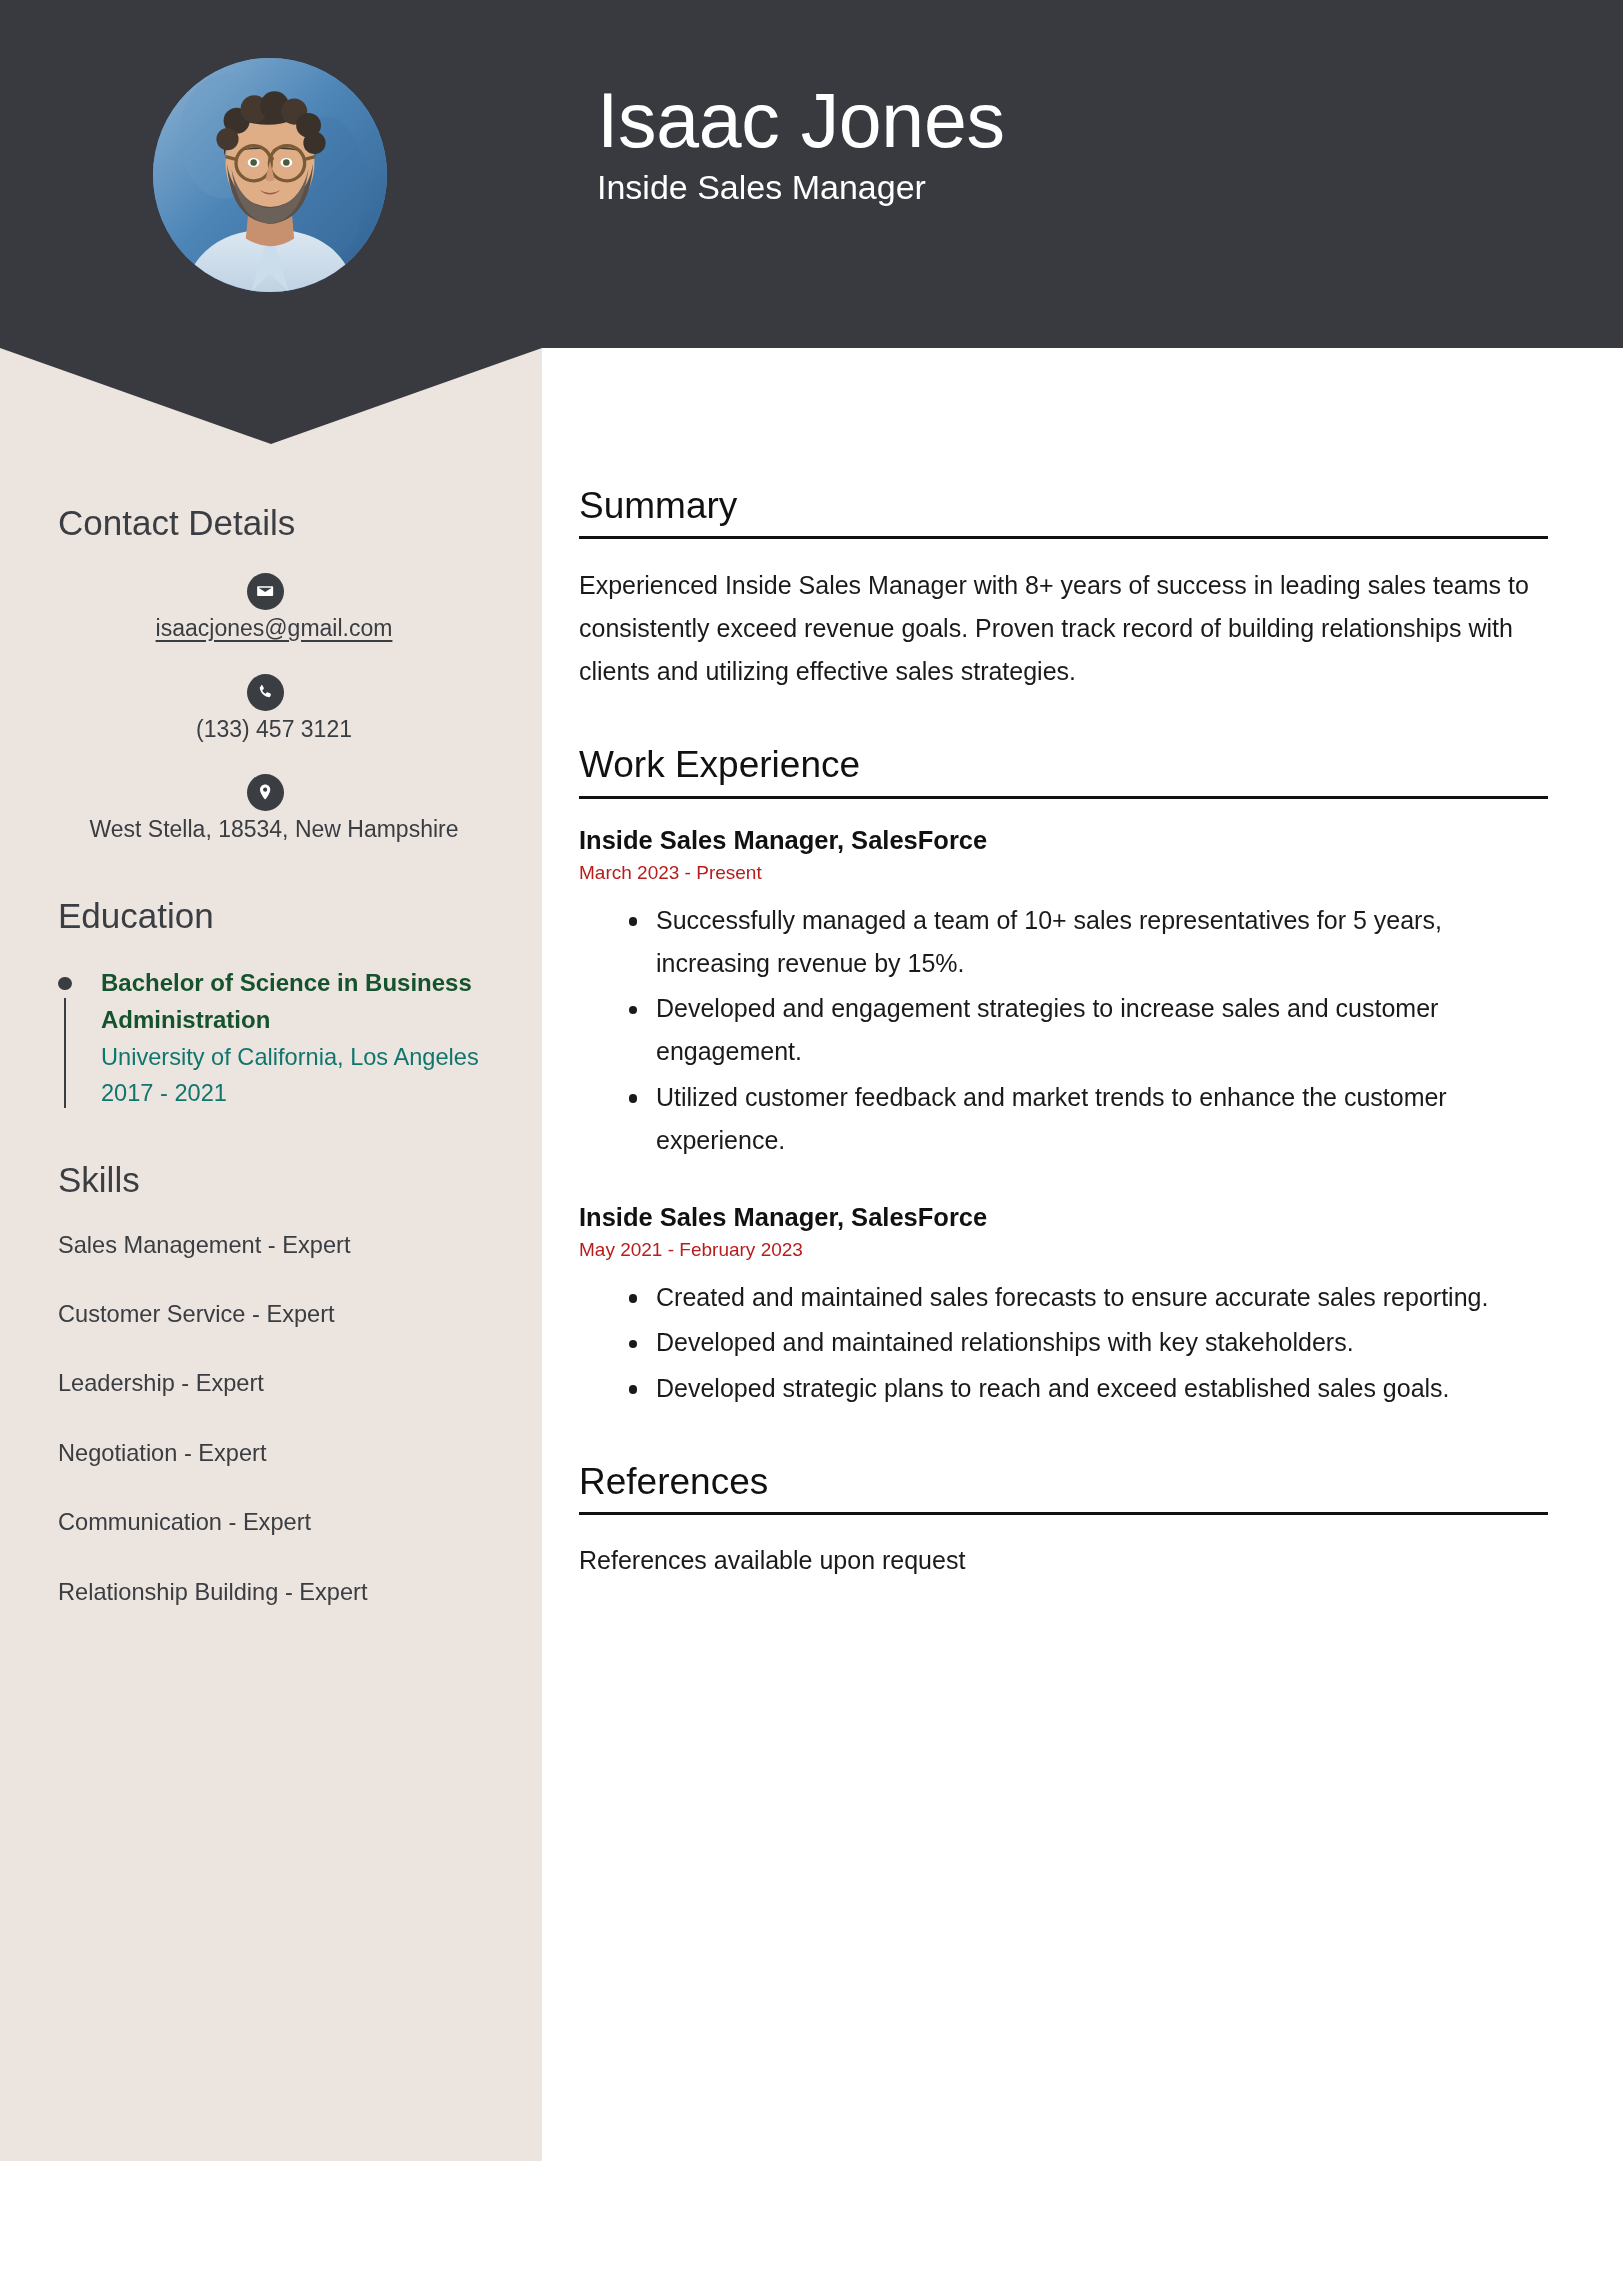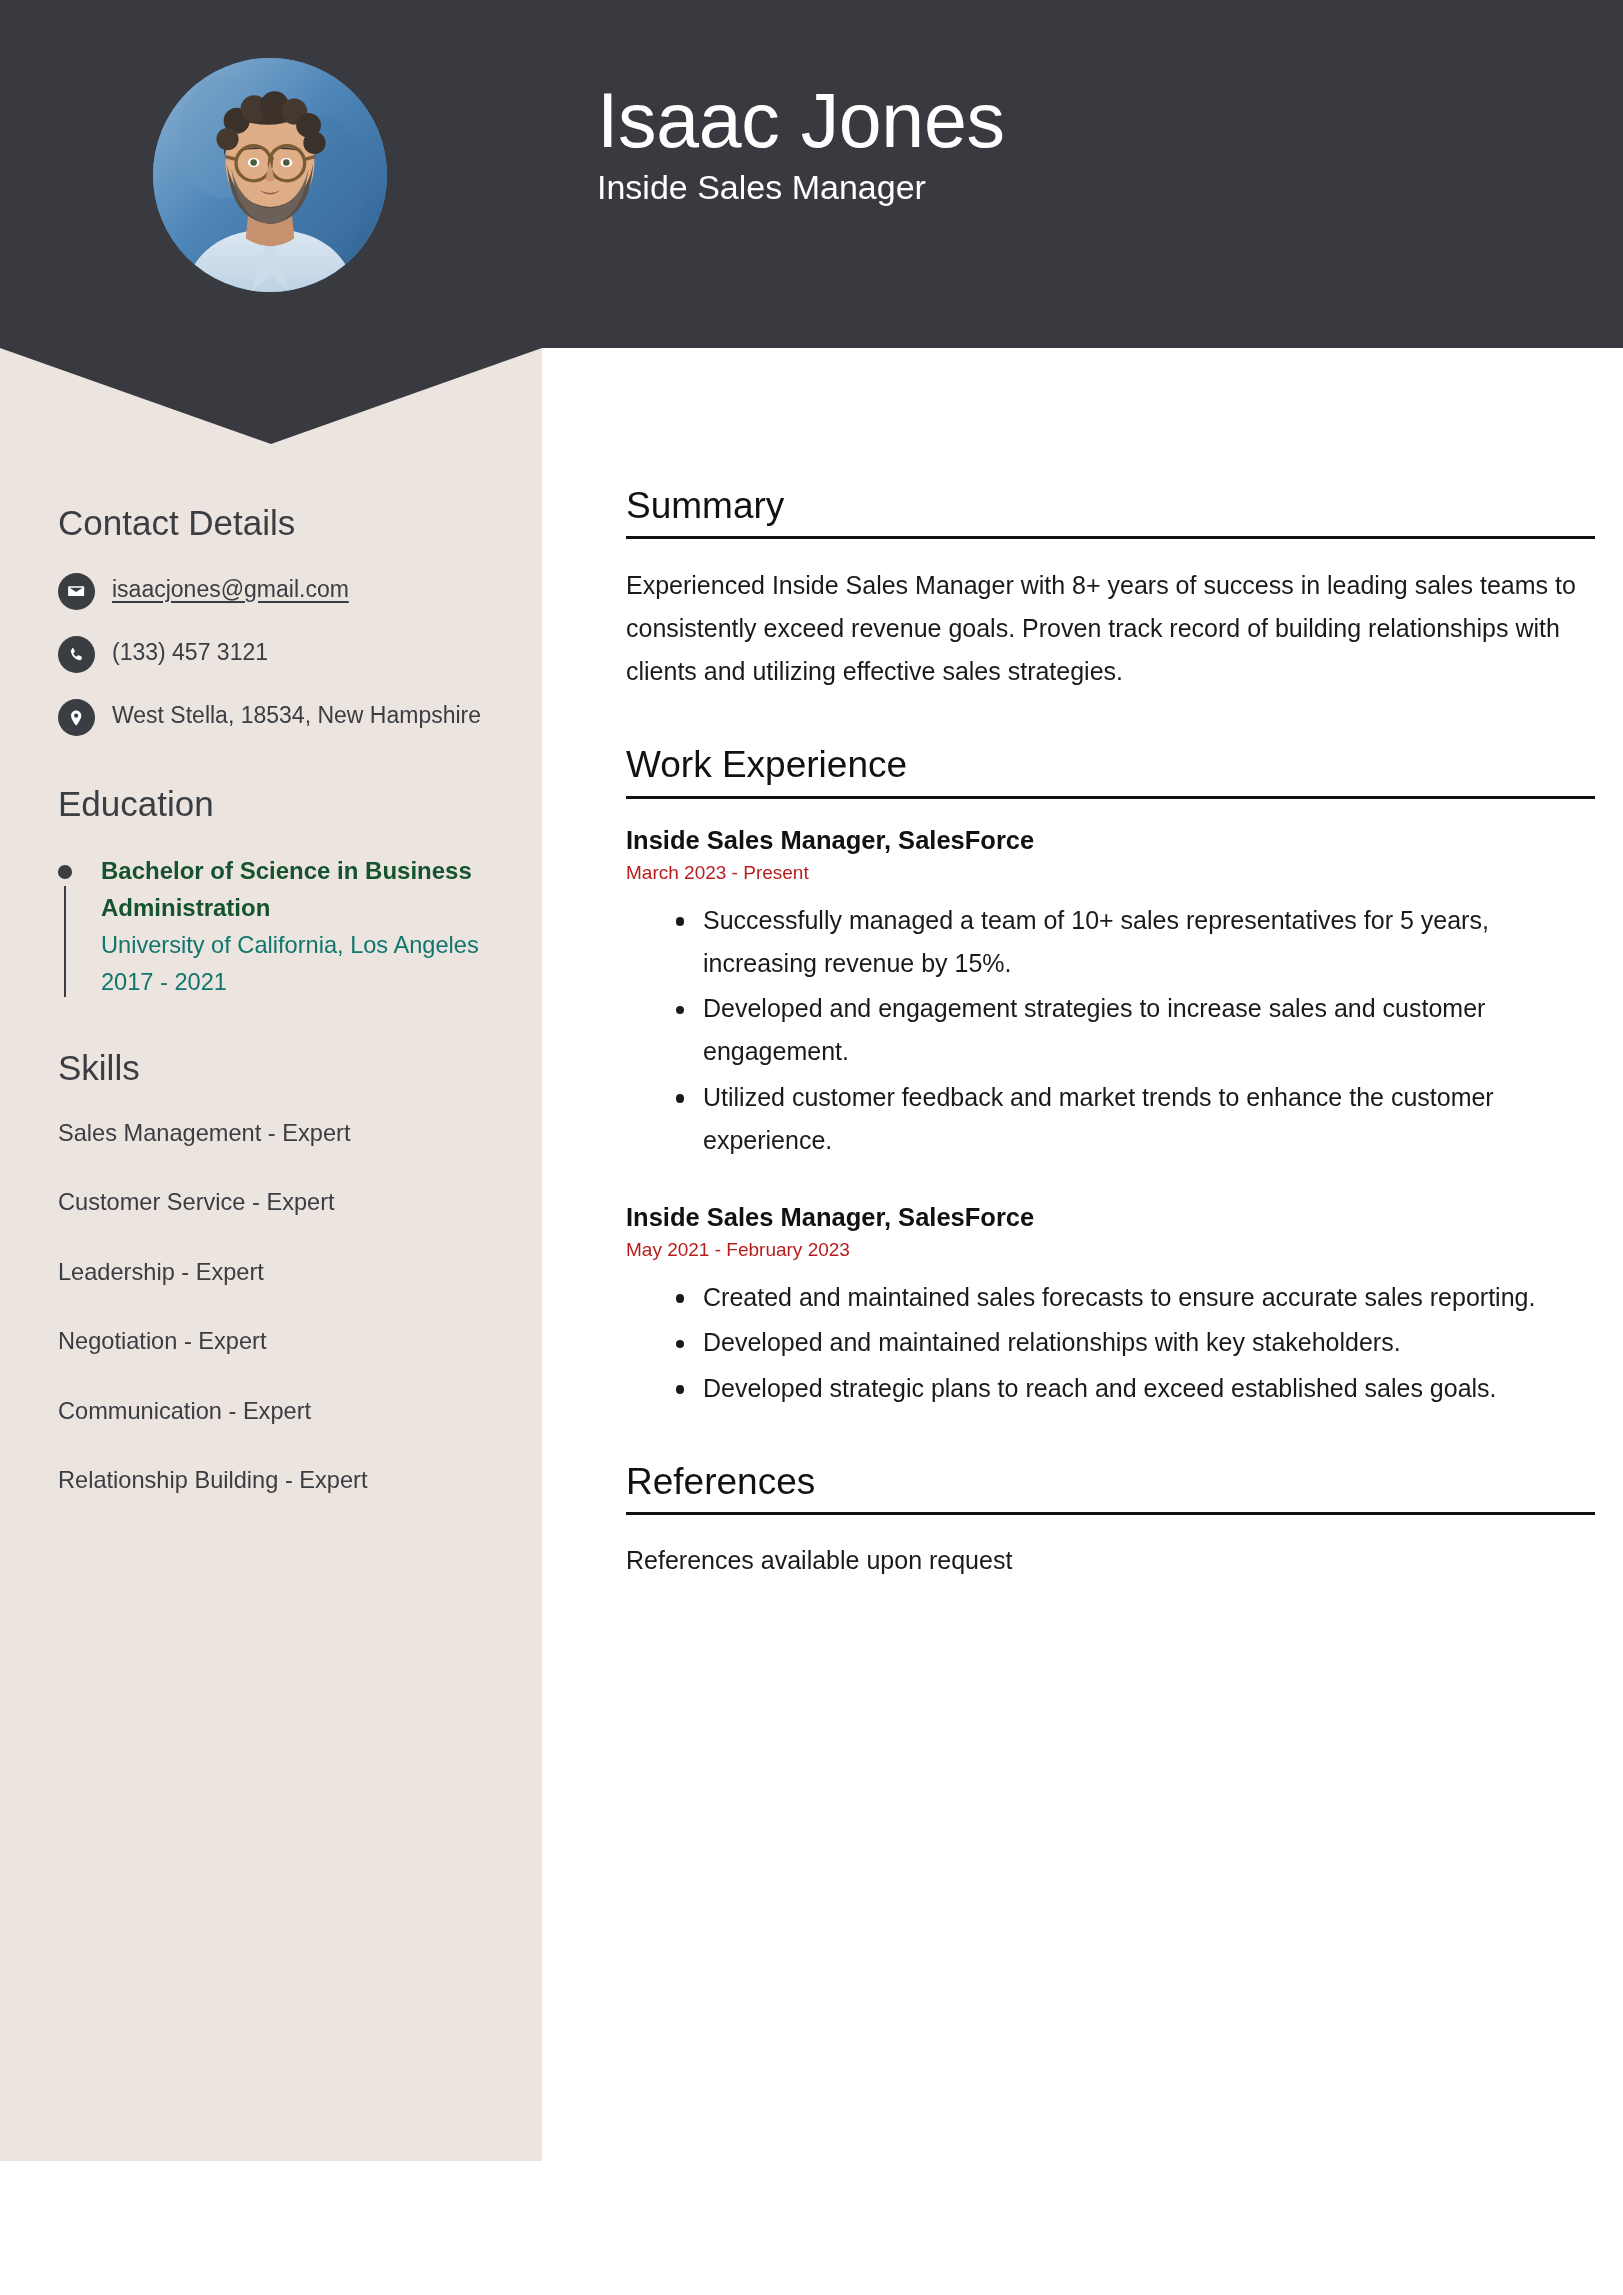--- a/index.html
+++ b/index.html
@@ -98,22 +98,23 @@
     font-size: 35px;
     font-weight: 400;
     color: #3A3D42;
     margin: 0 0 27.5px 0;
     font-stretch: condensed;
   }
   .side-block { margin-bottom: 48px; }
 
   .contact-row {
     display: flex;
-    align-items: flex-start;
+    align-items: center;
     margin-bottom: 23.6px;
+    flex-direction: column;
   }
   .contact-icon {
     flex: 0 0 auto;
     width: 37px;
     height: 37px;
     border-radius: 50%;
     background: #3A3D42;
     display: flex;
     align-items: center;
     justify-content: center;
@@ -176,21 +177,21 @@
     line-height: 1.5;
     color: #3A3D42;
     margin-bottom: 34px;
     font-stretch: condensed;
   }
   .skill-item:last-child { margin-bottom: 0; }
 
   
   .main {
     position: absolute;
-    left: 626px;
+    left: 579px;
     top: 485px;
     width: 969px;
     color: #1A1A1A;
   }
   .main-section { margin-bottom: 51px; }
   .main-heading {
     font-size: 37px;
     font-weight: 400;
     color: #111111;
     margin: 0 0 9.2px 0;

